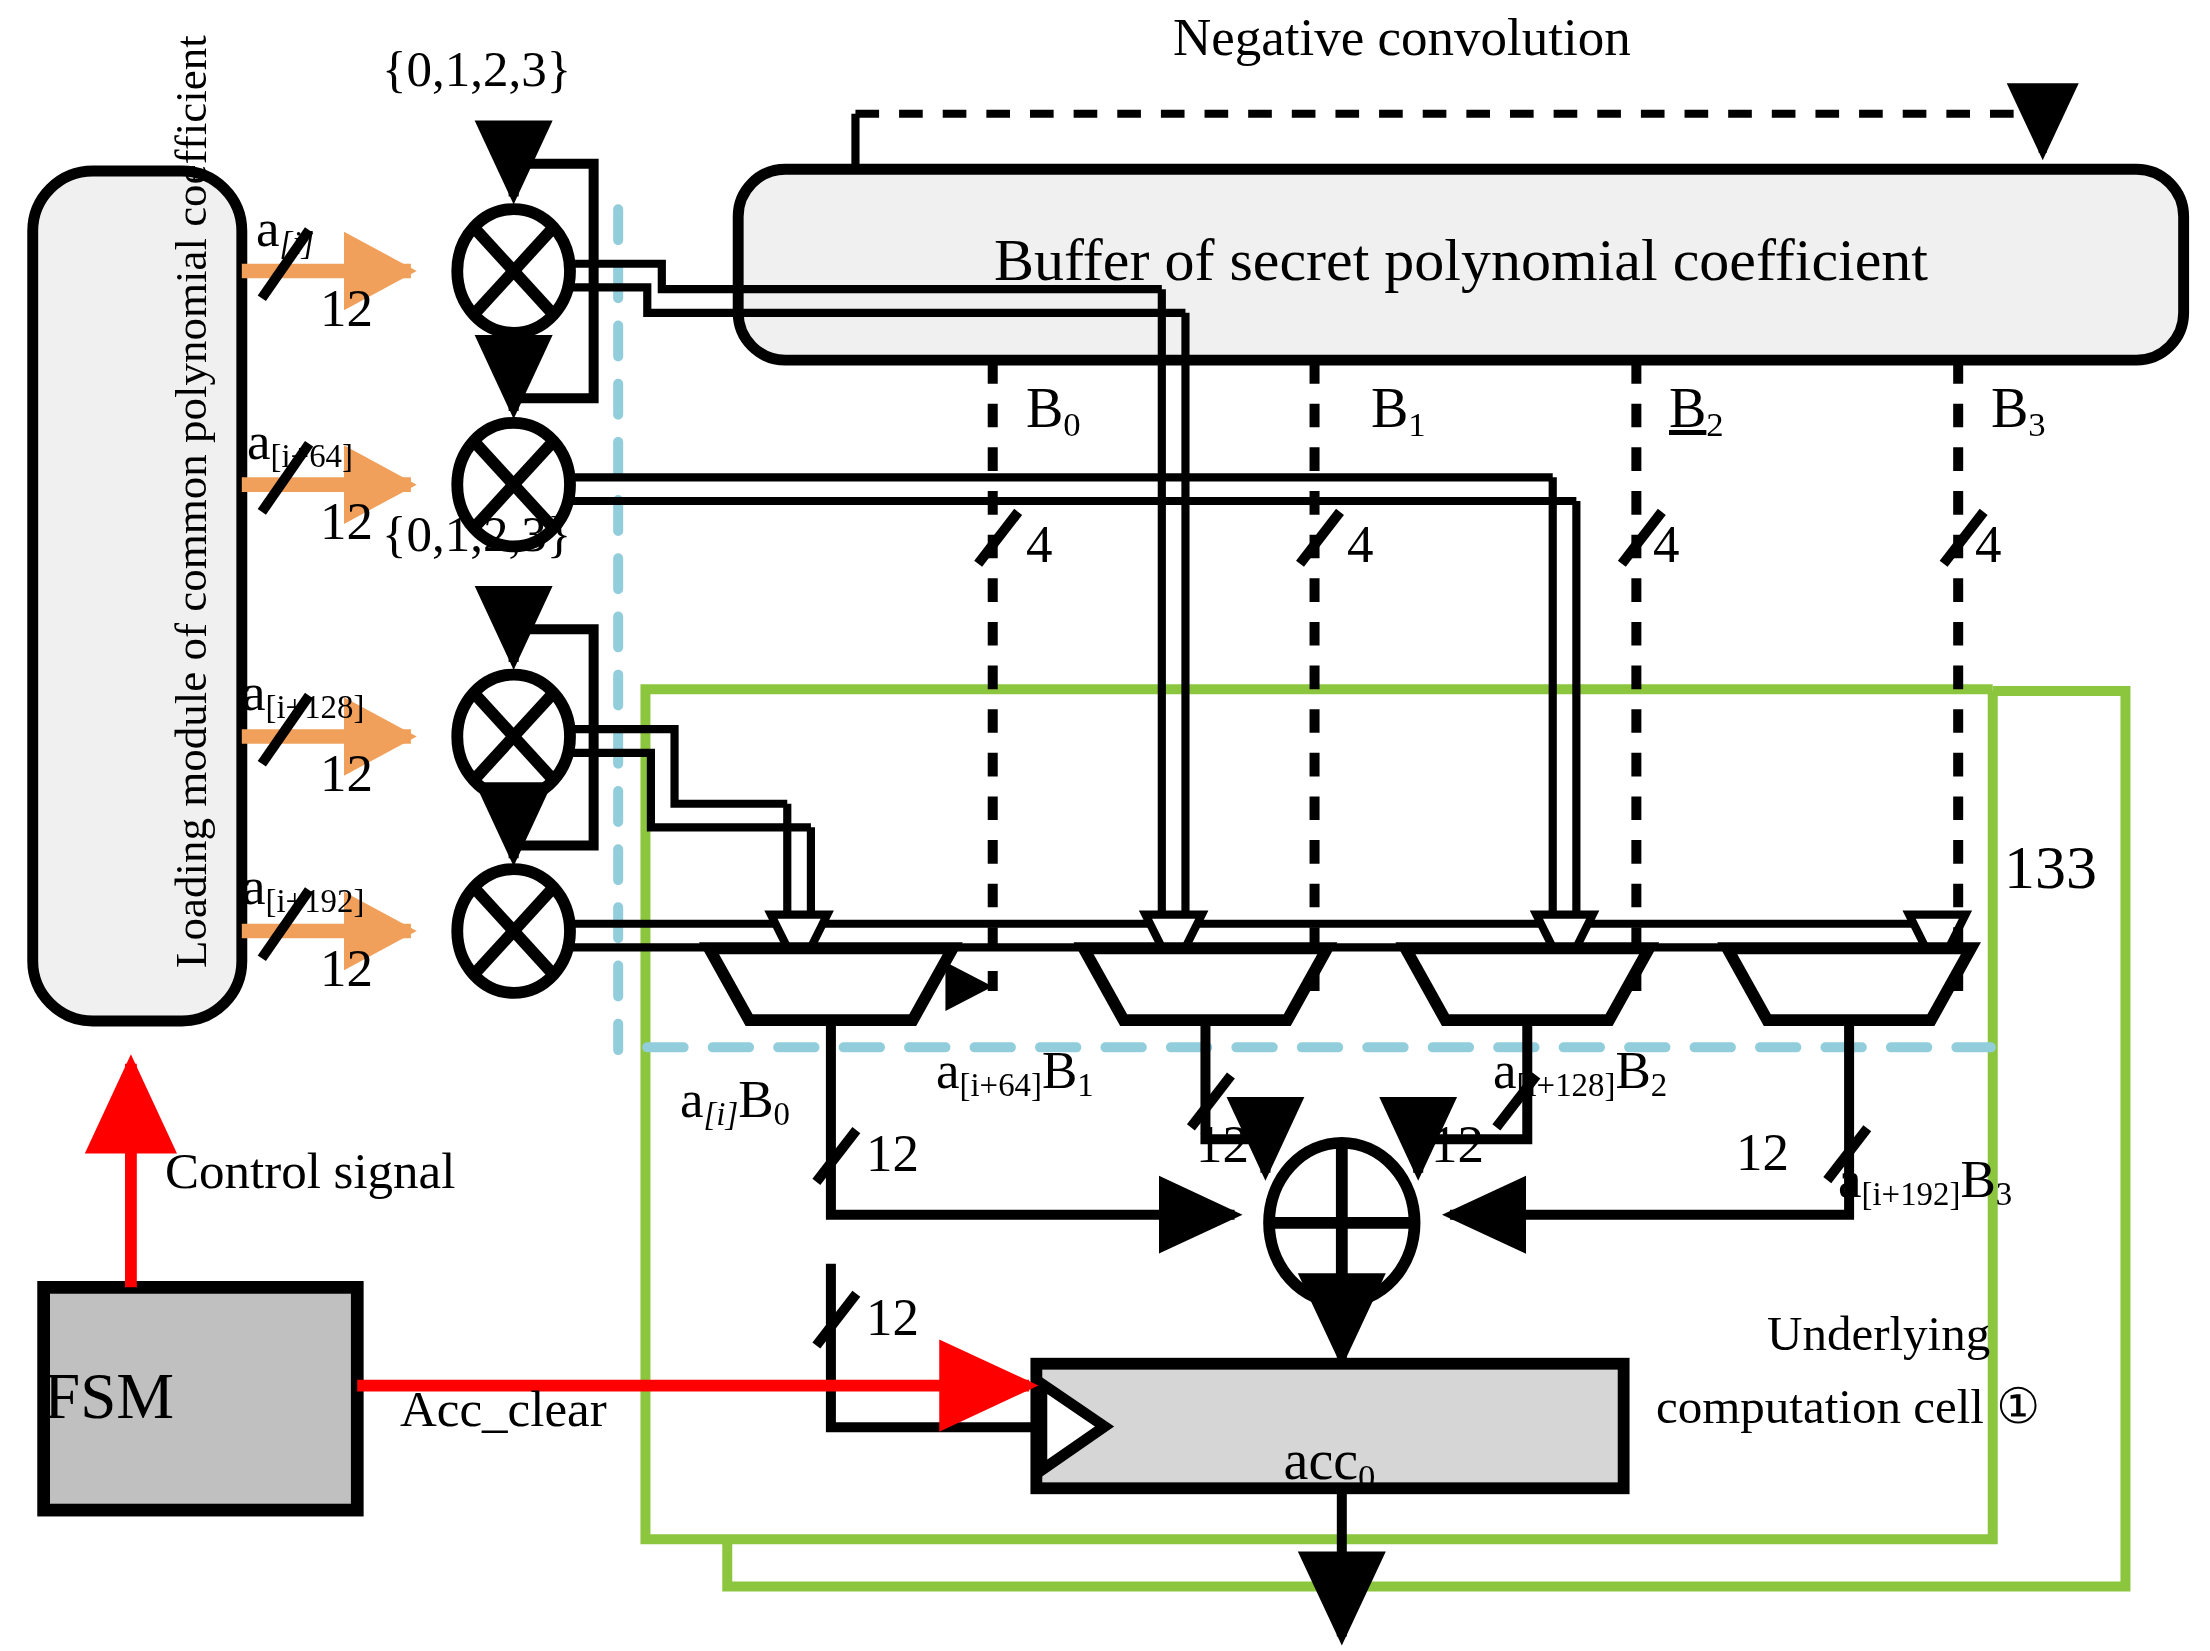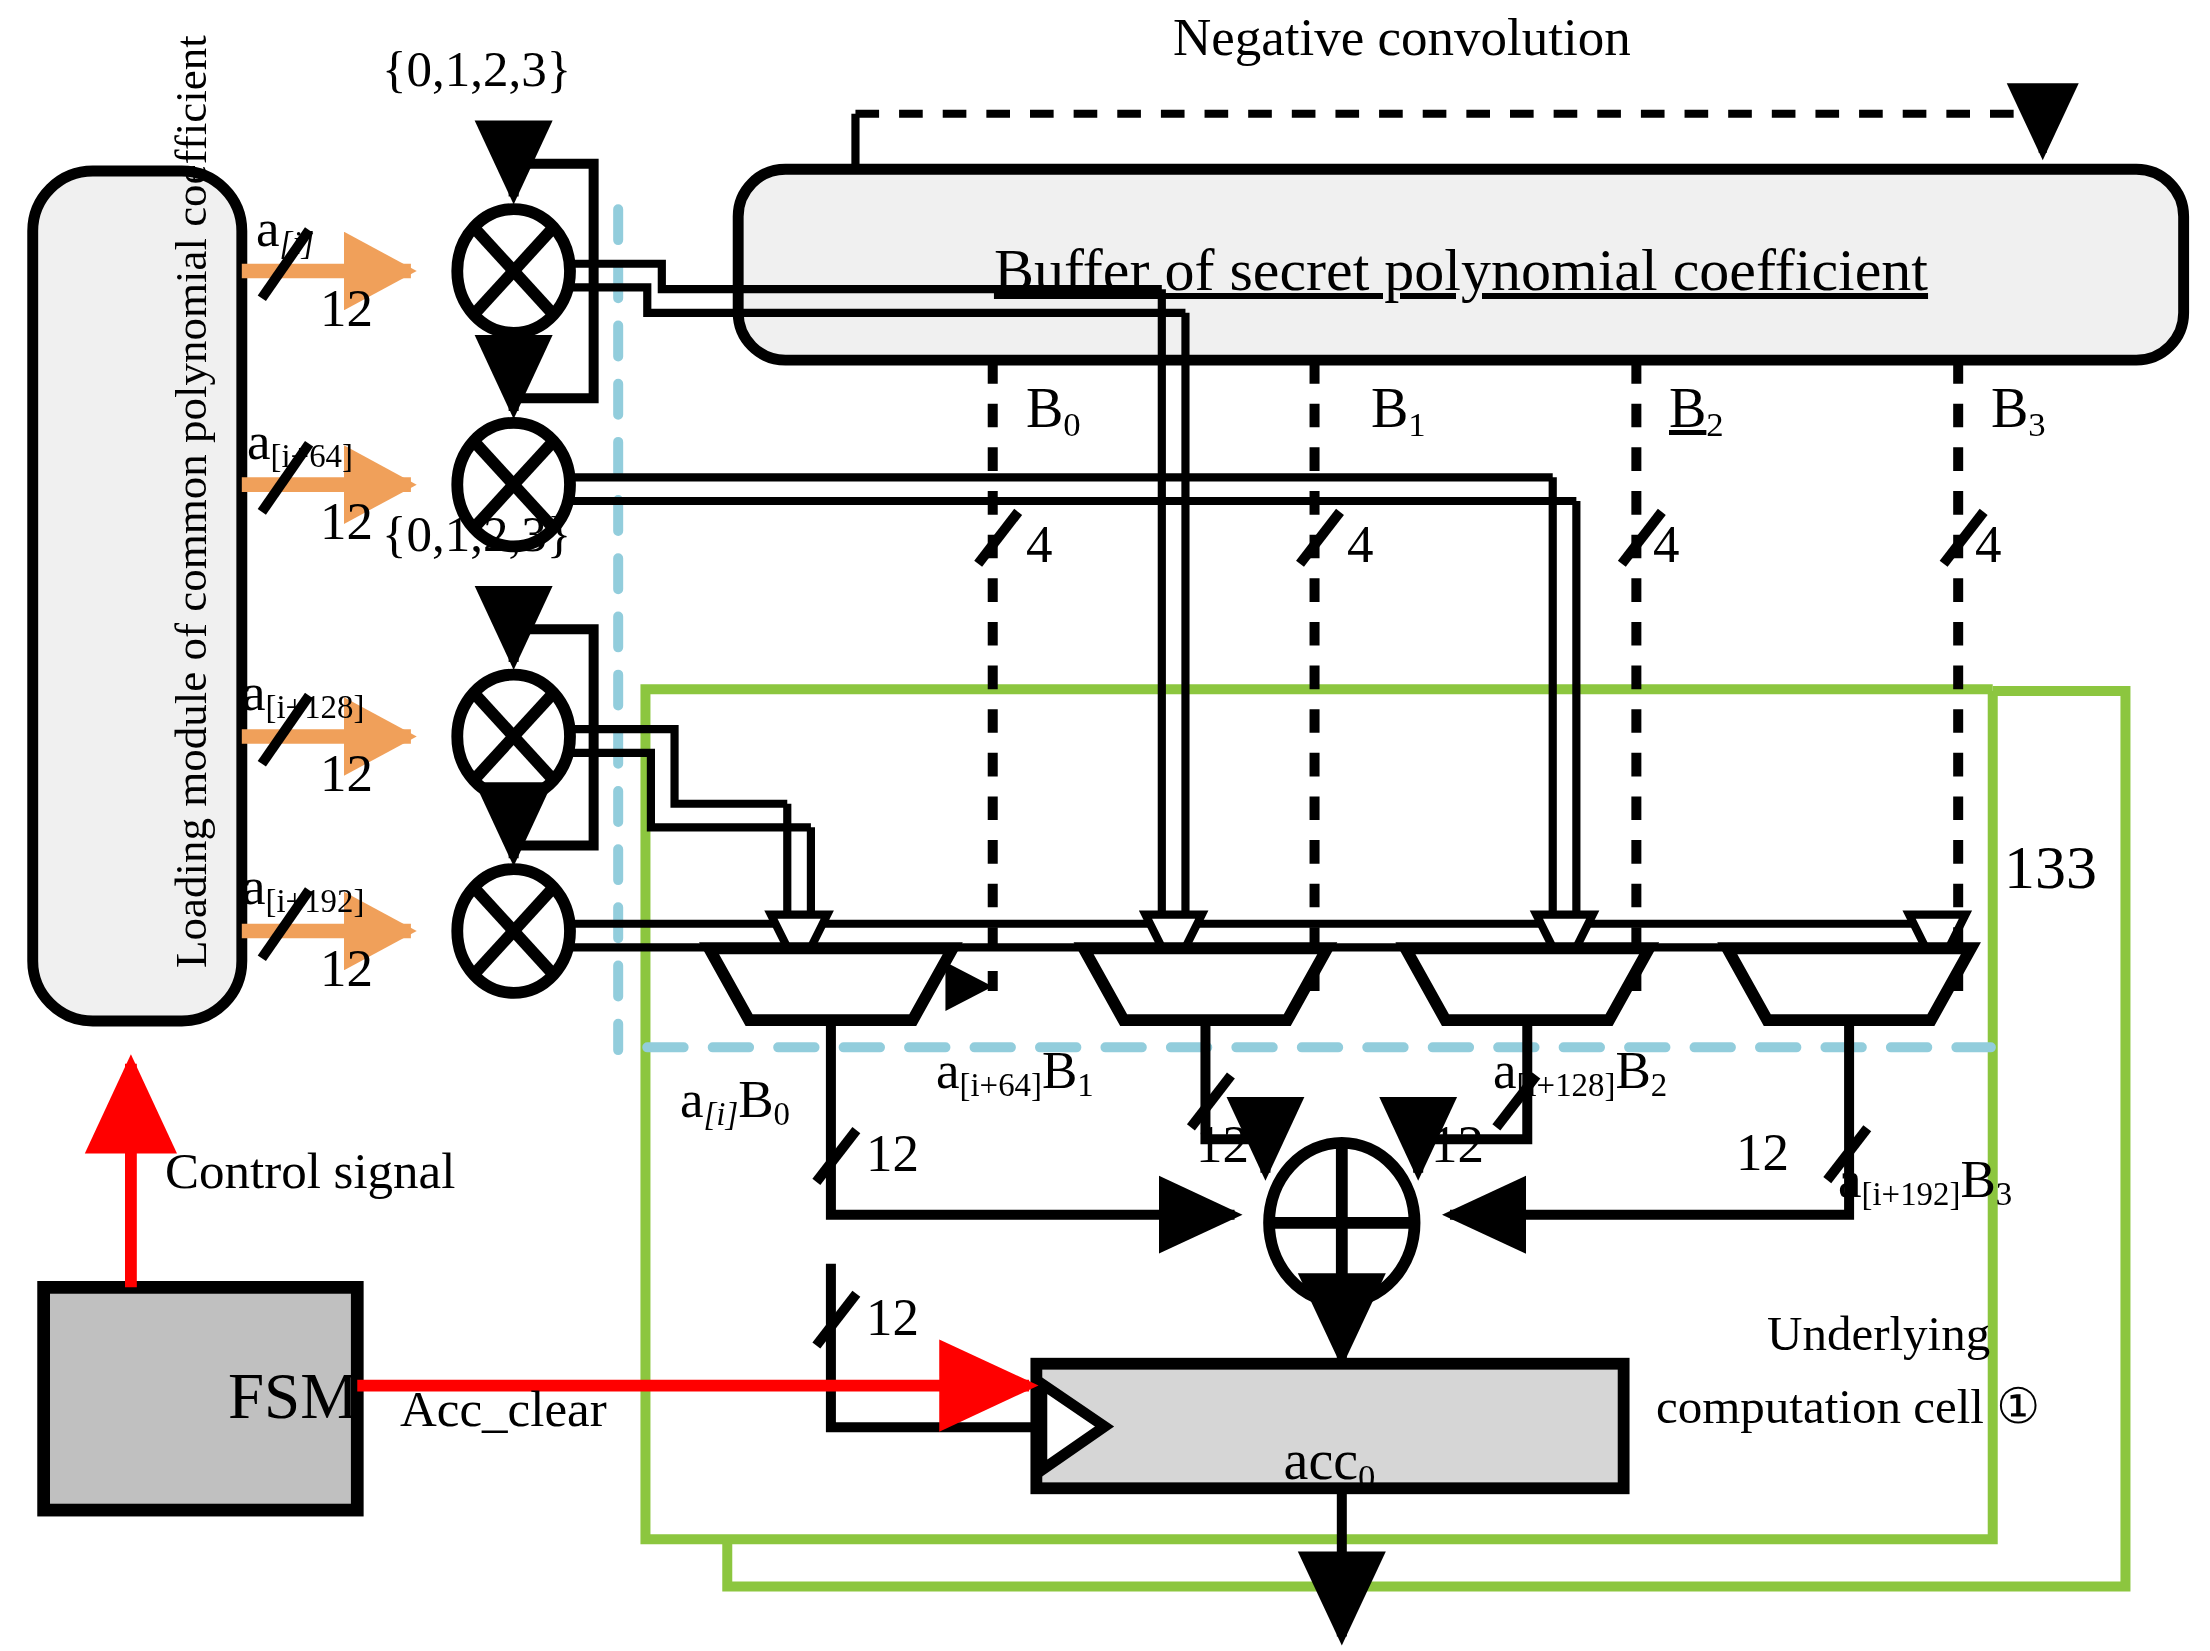--- a/index.html
+++ b/index.html
@@ -191,25 +191,25 @@
   <g fill="none" stroke="#FF0000" stroke-width="13">
     <path d="M 144,1416 L 144,1170" marker-end="url(#ahr)"></path>
     <path d="M 393,1524 L 1132,1524" marker-end="url(#ahr)"></path>
   </g>
 </svg>
 
 <div class="lbl" style="left:-186px; top:568px; width:755px; text-align:center; font-size:45px; transform:rotate(-90deg);">
   <span>Loading module of common polynomial coefficient</span>
 </div>
 
-<div class="lbl" style="left:738px; top:240px; width:1446px; text-align:center; font-size:60px;text-decoration:underline;">
+<div class="lbl" style="left:738px; top:230px; width:1446px; text-align:center; font-size:60px;">
   <span>Buffer of secret polynomial coefficient</span>
 </div>
 
-<div class="lbl" style="left:44px; top:1364px; width:314px; text-align:right; font-size:65px;">
+<div class="lbl" style="left:44px; top:1364px; width:314px; text-align:left; font-size:65px;">
   <span>FSM</span>
 </div>
 
 <div class="lbl" style="left:165px; top:1146px; font-size:51px;">
   <span>Control signal</span>
 </div>
 
 <div class="lbl" style="left:1173px; top:11px; font-size:53px;">
   <span>Negative convolution</span>
 </div>

